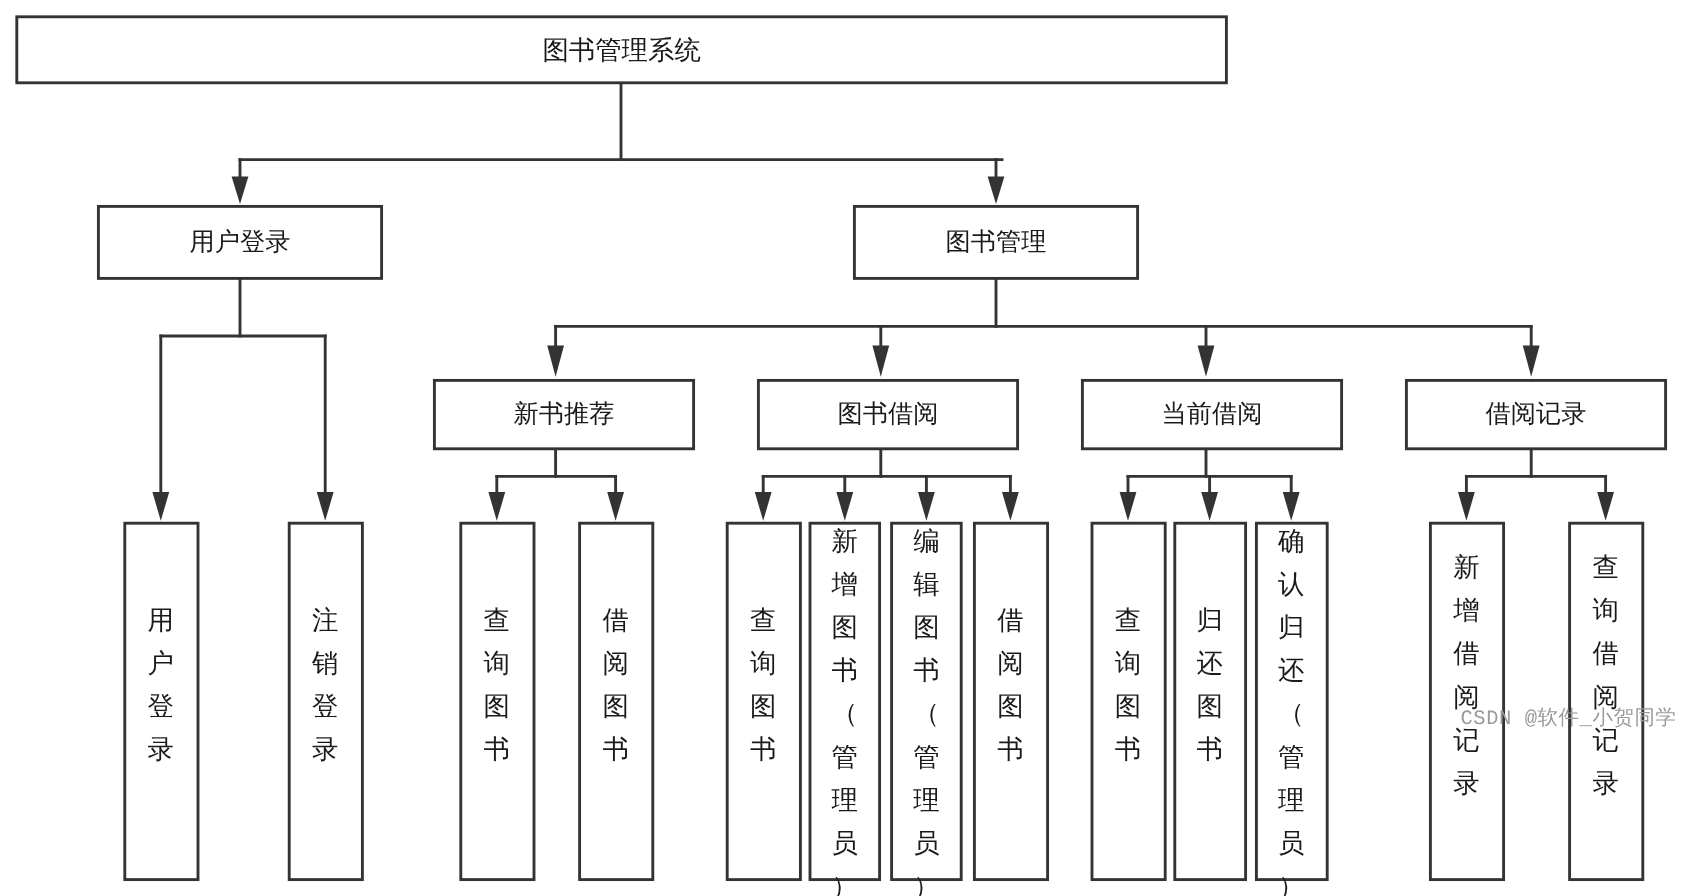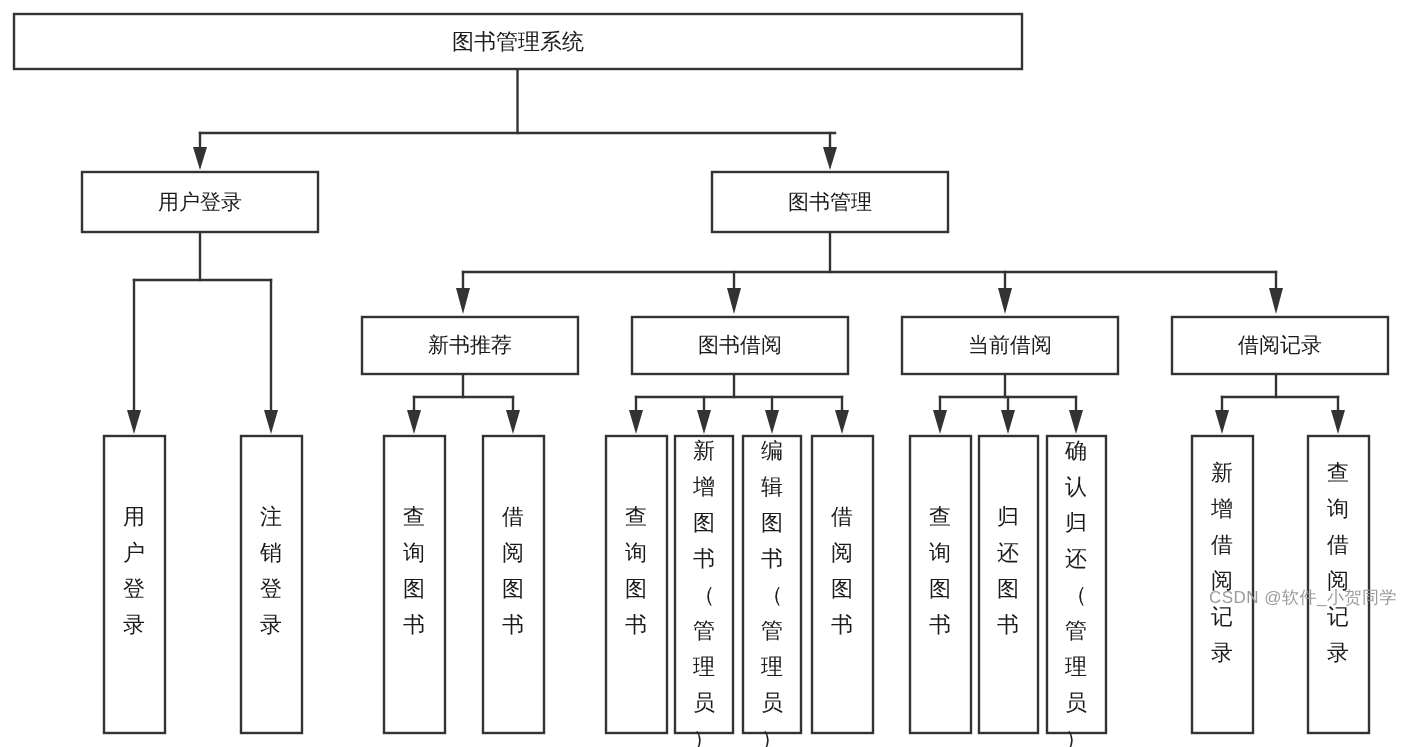--- a/index.html
+++ b/index.html
@@ -52,21 +52,21 @@
   .vlabel {
     font-family: "Liberation Sans", "DejaVu Sans", sans-serif;
     font-size: 22px;
     fill: #1a1a1a;
     text-anchor: middle;
   }
   .watermark {
     position: absolute;
     right: 8px;
     bottom: 6px;
-    font-family: Liberation Sans, sans-serif;
+    font-family: Liberation Mono, monospace;
     font-size: 17px;
     color: #9a9a9a;
     letter-spacing: 0.5px;
     white-space: nowrap;
     pointer-events: none;
   }
 </style>
 </head>
 <body>
 

